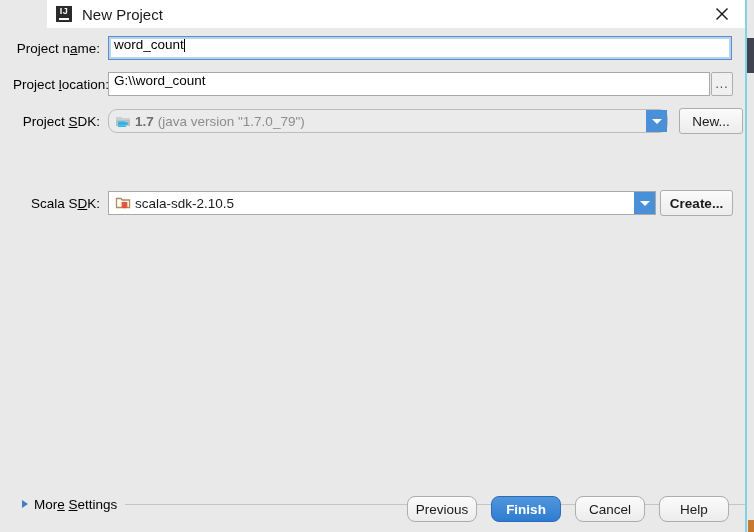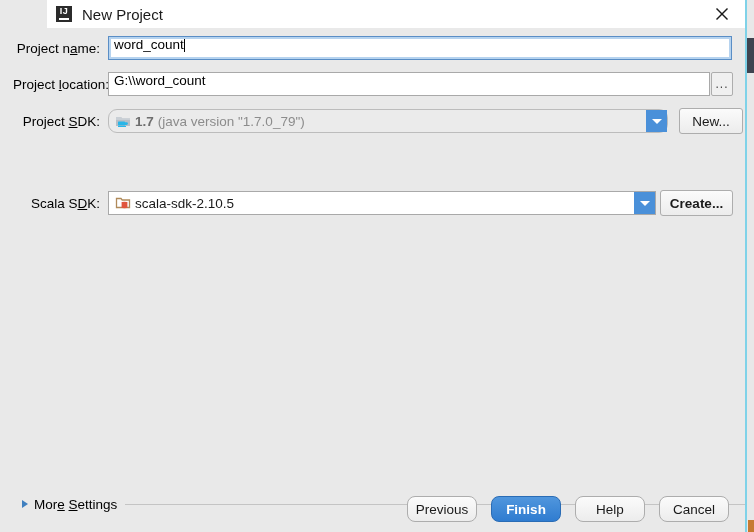--- a/index.html
+++ b/index.html
@@ -354,21 +354,21 @@
     </div>
 
     <div id="footer">
       <div class="footer-button">
         <span>Previous</span>
       </div>
       <div class="footer-button default">
         <span>Finish</span>
       </div>
       <div class="footer-button">
+        <span>Cancel</span>
+      </div>
+      <div class="footer-button">
         <span>Help</span>
-      </div>
-      <div class="footer-button">
-        <span>Cancel</span>
       </div>
     </div>
 
   </div>
 </div>
 
 </body></html>

